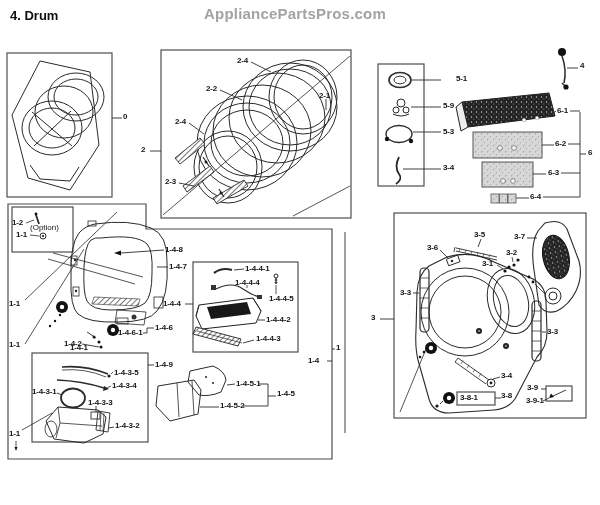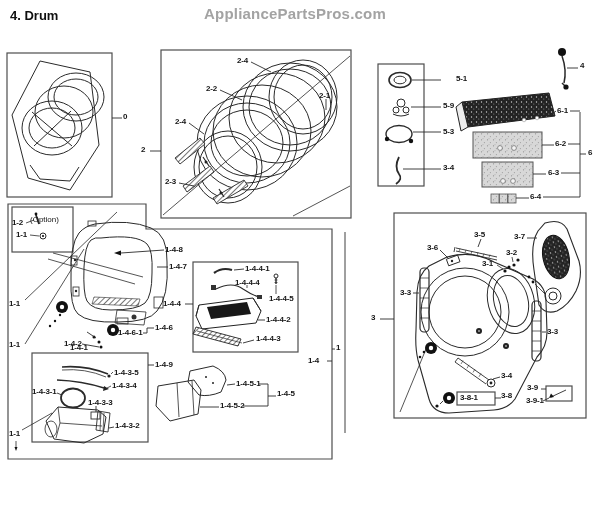--- a/index.html
+++ b/index.html
@@ -291,21 +291,21 @@
 <span class="co" style="left:443px;top:164px">3-4</span>
 
 <span class="co" style="left:580px;top:62px">4</span>
 
 <span class="co" style="left:557px;top:107px">6-1</span>
 <span class="co" style="left:555px;top:140px">6-2</span>
 <span class="co" style="left:548px;top:169px">6-3</span>
 <span class="co" style="left:530px;top:193px">6-4</span>
 <span class="co" style="left:588px;top:149px">6</span>
 
-<span class="co opt" style="left:30px;top:216px">(Option)</span>
+<span class="co opt" style="left:30px;top:224px">(Option)</span>
 <span class="co" style="left:12px;top:219px">1-2</span>
 <span class="co" style="left:16px;top:231px">1-1</span>
 <span class="co" style="left:9px;top:300px">1-1</span>
 <span class="co" style="left:9px;top:341px">1-1</span>
 <span class="co" style="left:9px;top:430px">1-1</span>
 <span class="co" style="left:165px;top:246px">1-4-8</span>
 <span class="co" style="left:169px;top:263px">1-4-7</span>
 <span class="co" style="left:163px;top:300px">1-4-4</span>
 <span class="co" style="left:245px;top:265px">1-4-4-1</span>
 <span class="co" style="left:235px;top:279px">1-4-4-4</span>

